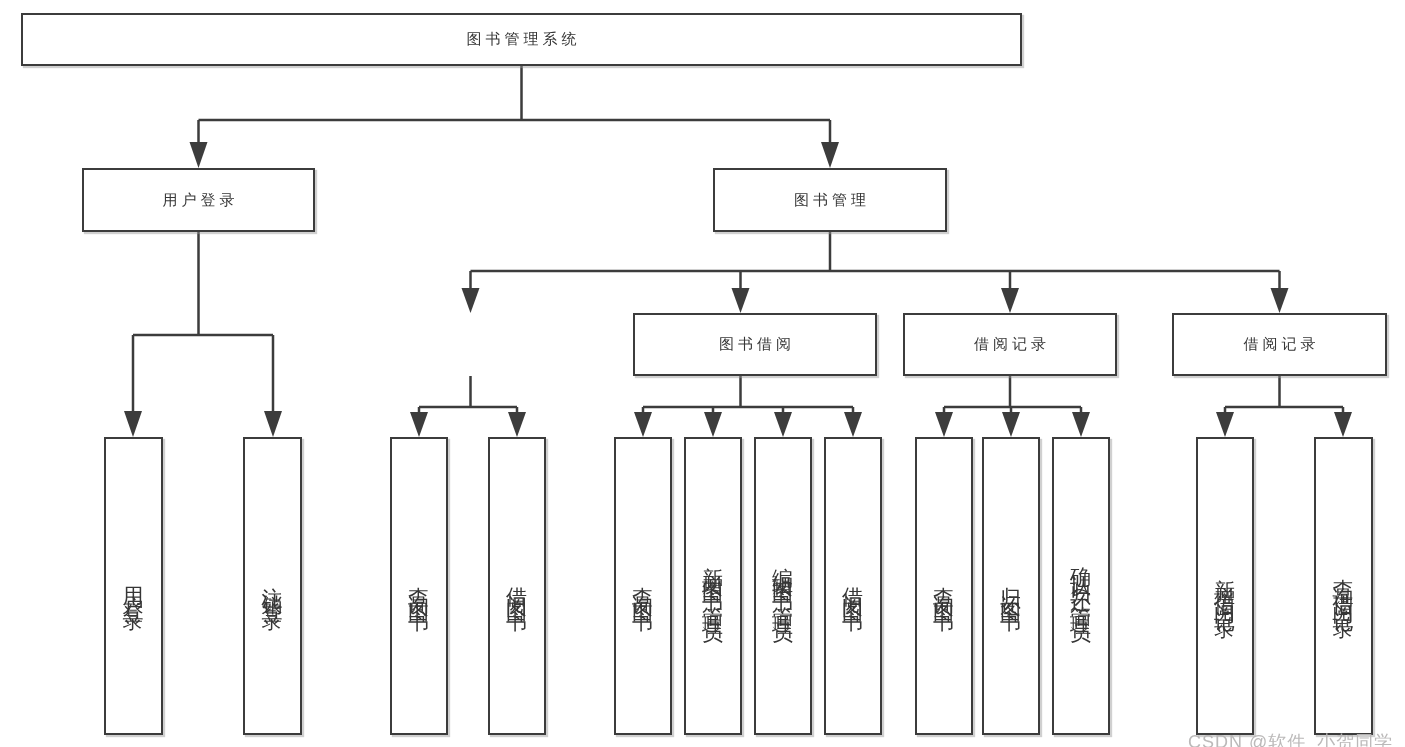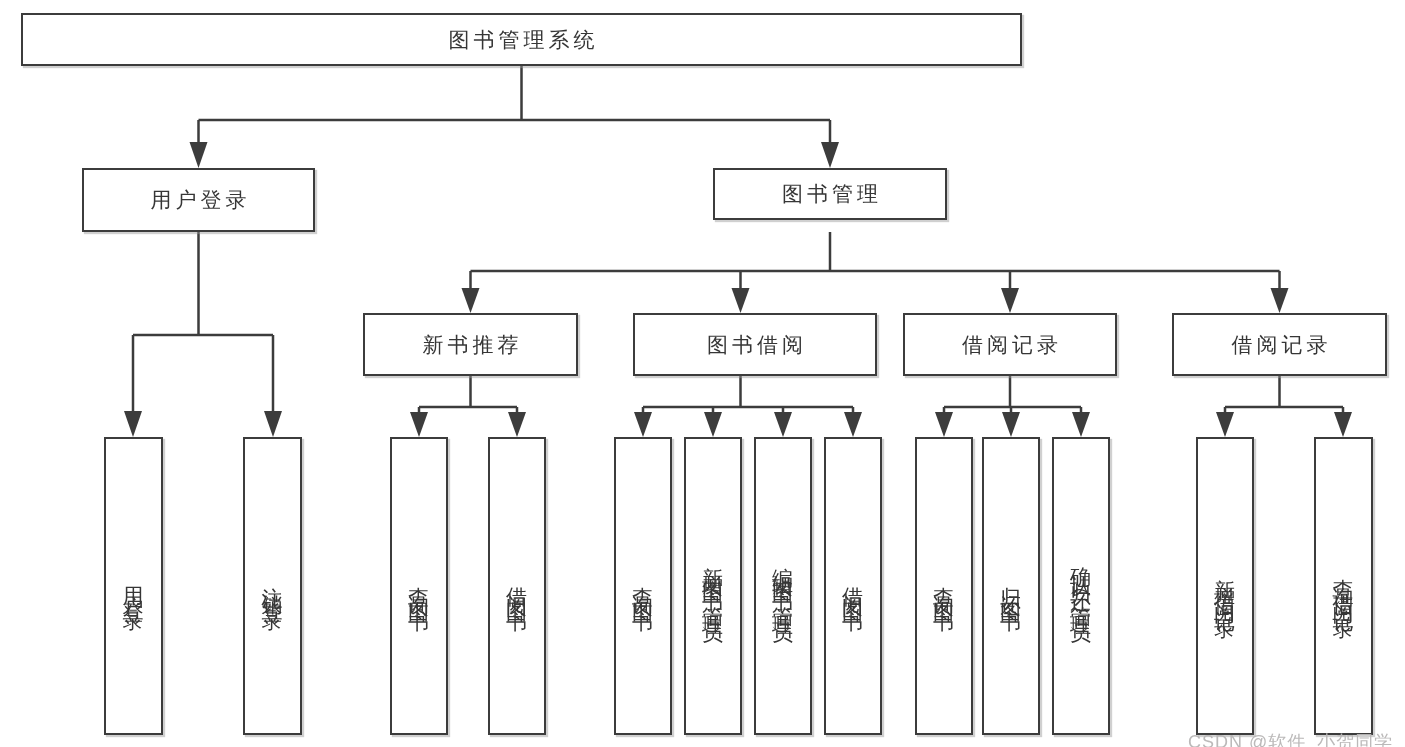--- a/index.html
+++ b/index.html
@@ -15,21 +15,21 @@
     position:absolute;
     box-sizing:border-box;
     background:#ffffff;
     border:2.5px solid #3c3c3c;
     box-shadow:2px 2px 1px rgba(150,150,150,0.45);
     display:flex;align-items:center;justify-content:center;
     color:#363636;
     z-index:2;
   }
   .box-h{
-    font-size:21px;
+    font-size:15px;
     letter-spacing:4px;
     text-indent:4px;
     white-space:nowrap;
   }
   .box-v{
     font-size:21px;
     writing-mode:vertical-rl;
     text-orientation:mixed;
     letter-spacing:8px;
     line-height:1;
@@ -83,23 +83,22 @@
     <polygon class="arrow" points="1072,412 1090,412 1081,437"></polygon>
 
     <path class="lines" d="M1279.5 376 V407 M1225 407 H1343 M1225 407 V412 M1343 407 V412"></path>
     <polygon class="arrow" points="1216,412 1234,412 1225,437"></polygon>
     <polygon class="arrow" points="1334,412 1352,412 1343,437"></polygon>
   </svg>
 
   <div class="node box-h" style="left:21px;top:13px;width:1001px;height:53px">图书管理系统</div>
 
   <div class="node box-h" style="left:82px;top:168px;width:233px;height:64px">用户登录</div>
-  <div class="node box-h" style="left:713px;top:168px;width:234px;height:52px">图书管理</div>
+  <div class="node box-h" style="left:713px;top:168px;width:234px;height:64px">图书管理</div>
 
-  <div class="node box-h" style="left:363px;top:313px;width:215px;height:63px">新书推荐</div>
   <div class="node box-h" style="left:633px;top:313px;width:244px;height:63px">图书借阅</div>
   <div class="node box-h" style="left:903px;top:313px;width:214px;height:63px">借阅记录</div>
   <div class="node box-h" style="left:1172px;top:313px;width:215px;height:63px">借阅记录</div>
 
   <div class="node box-v" style="left:104px;top:437px;width:59px;height:298px">用户登录</div>
   <div class="node box-v" style="left:243px;top:437px;width:59px;height:298px">注销登录</div>
 
   <div class="node box-v" style="left:390px;top:437px;width:58px;height:298px">查询图书</div>
   <div class="node box-v" style="left:488px;top:437px;width:58px;height:298px">借阅图书</div>
 

